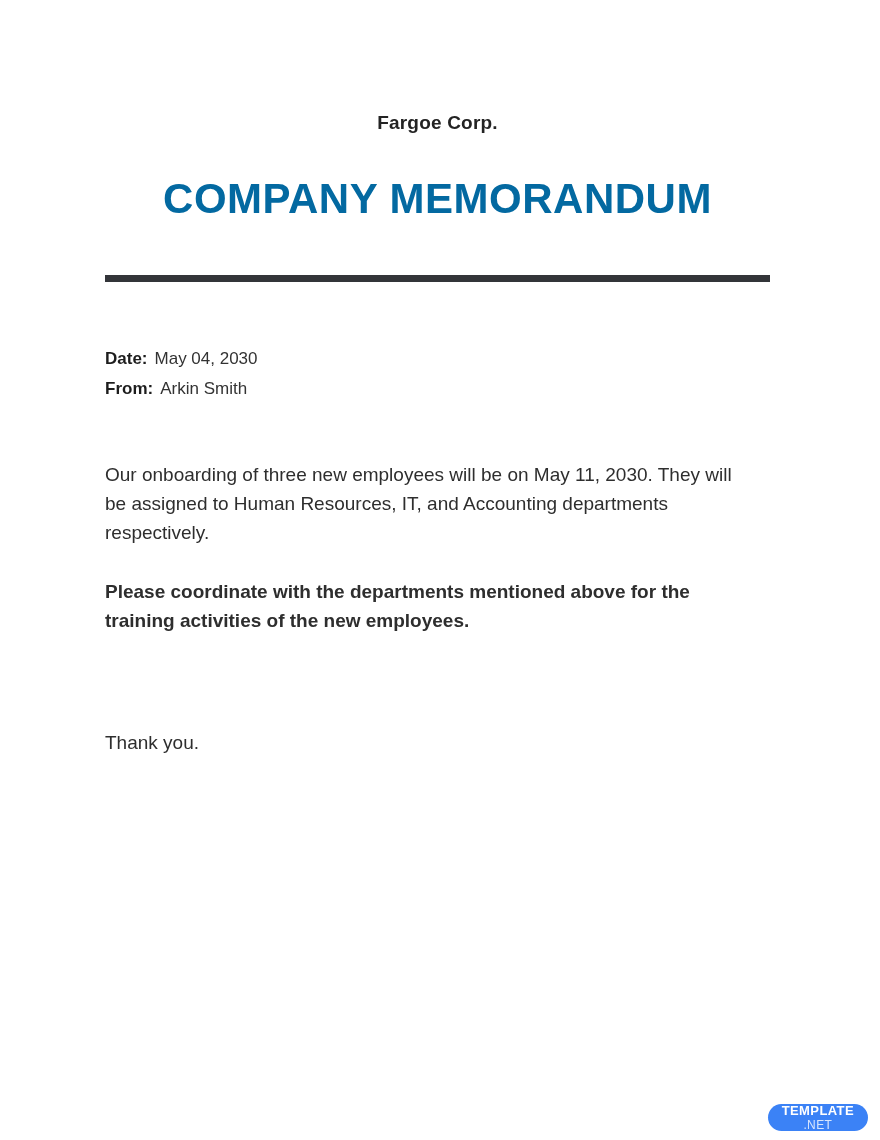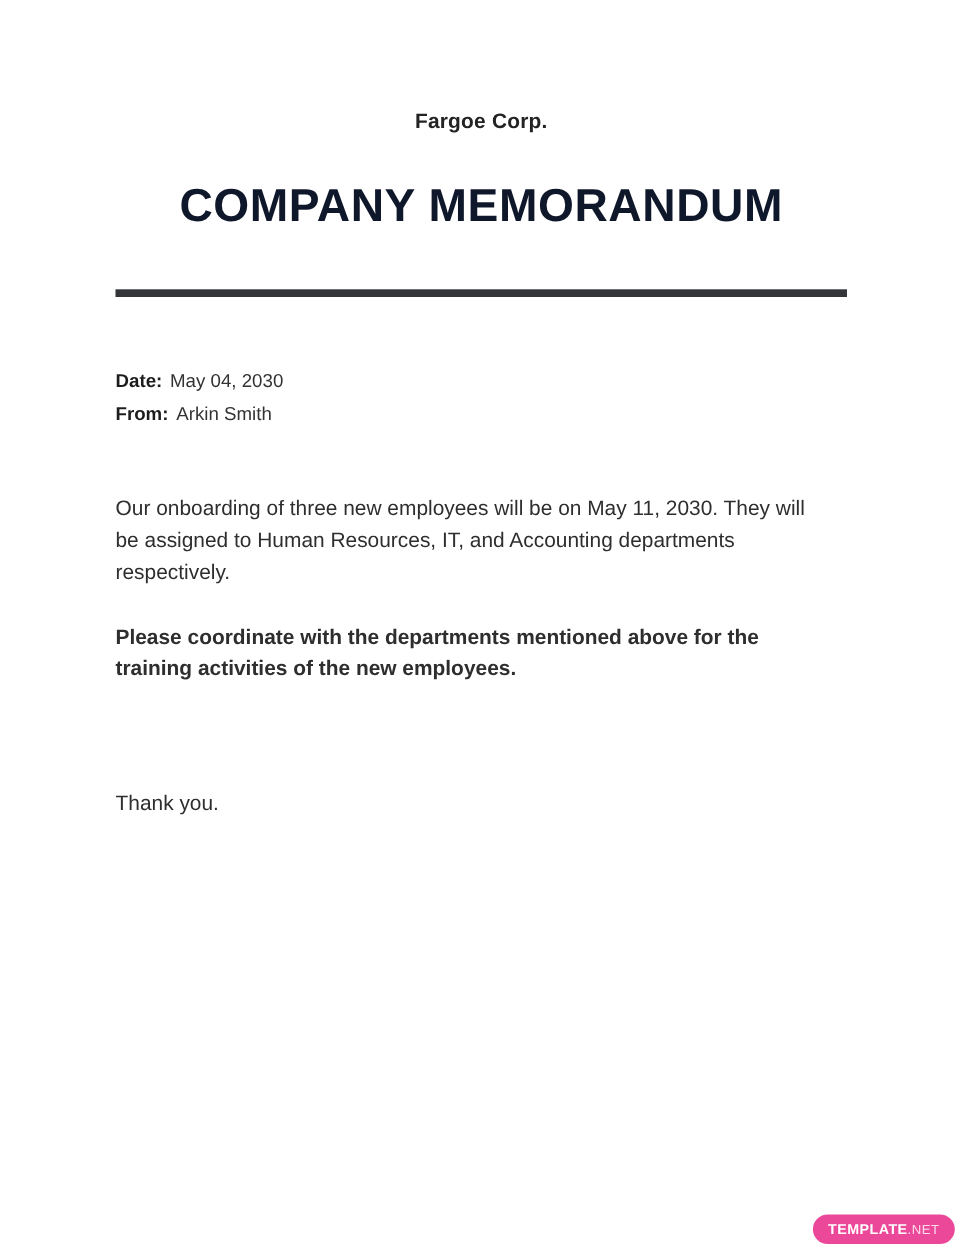--- a/index.html
+++ b/index.html
@@ -15,39 +15,39 @@
   .page {
     position: relative;
     width: 880px;
     height: 1140px;
     background: #ffffff;
   }
 
   .content {
     position: absolute;
     left: 105px;
-    top: 0;
+    top: 12px;
     width: 665px;
   }
 
   .company-name {
     margin-top: 100px;
     text-align: center;
     font-size: 19px;
     font-weight: 600;
     color: #232323;
     letter-spacing: 0.2px;
   }
 
   .memo-title {
     margin-top: 44px;
     text-align: center;
     font-size: 42px;
     font-weight: 700;
-    color: #0f172a;
+    color: #0369a1;
     letter-spacing: 0.5px;
     line-height: 1;
     white-space: nowrap;
   }
 
   .divider {
     margin-top: 55px;
     width: 665px;
     height: 7px;
     background: #333539;
@@ -85,26 +85,27 @@
     color: #2e2e2e;
   }
 
   .watermark {
     position: absolute;
     right: 12px;
     bottom: 9px;
     height: 27px;
     padding: 0 14px;
     border-radius: 14px;
-    background: #ec4899;
+    background: #3b82f6;
     display: flex;
     align-items: center;
     justify-content: center;
     text-decoration: none;
     cursor: pointer;
+    flex-direction: column;
   }
 
   .watermark .brand-bold {
     font-size: 13px;
     font-weight: 700;
     color: #ffffff;
     letter-spacing: 0.4px;
   }
 
   .watermark .brand-light {

